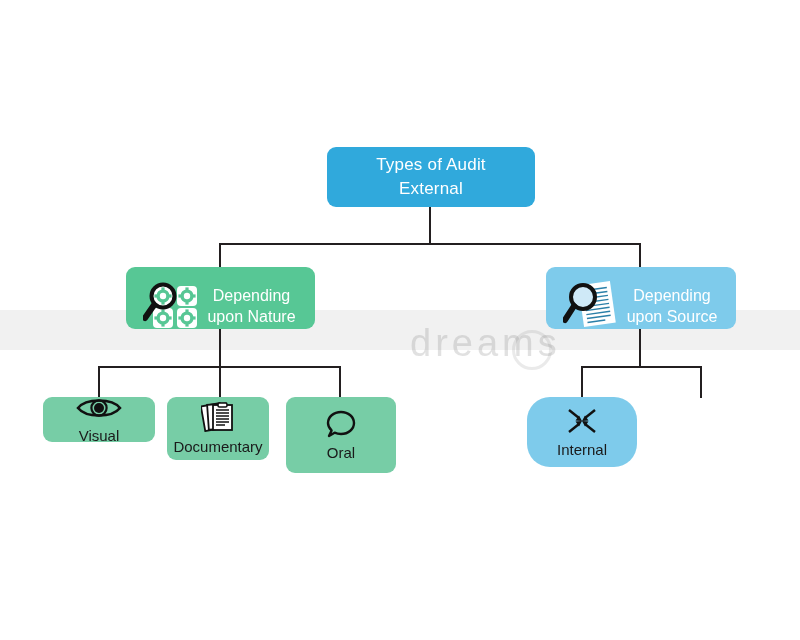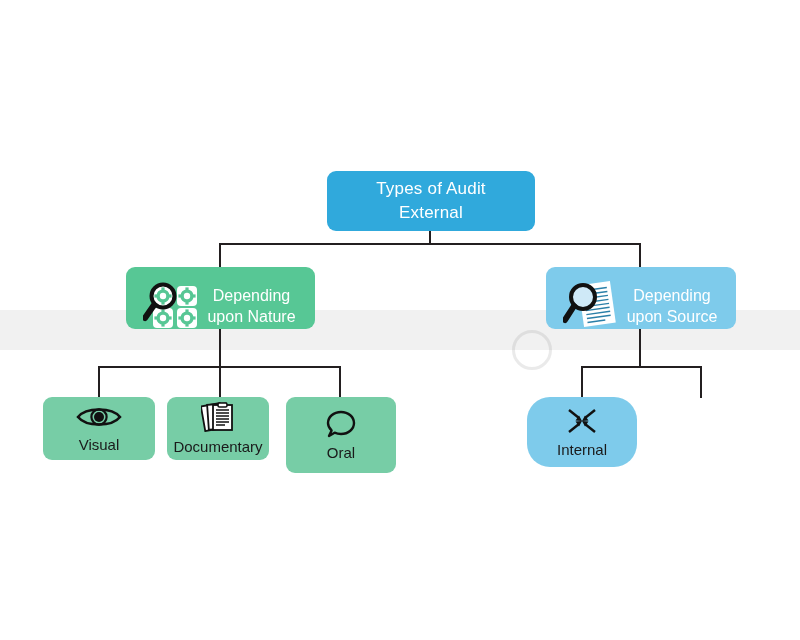--- a/index.html
+++ b/index.html
@@ -34,21 +34,20 @@
     border-radius: 9px;
     box-sizing: border-box;
     display: flex;
     align-items: center;
     justify-content: center;
   }
   .node-root {
     background: #30a9dc;
     flex-direction: column;
     text-align: center;
-    margin-top: 24px;
   }
   .node-root .label {
     color: #ffffff;
     font-size: 17px;
     line-height: 24px;
     letter-spacing: .2px;
   }
   .branch {
     padding: 16px 12px 0 10px;
     gap: 8px;
@@ -100,20 +99,21 @@
     border: 3px solid rgba(130,130,130,0.17);
     border-radius: 50%;
   }
 </style>
 </head>
 <body>
 
 <div id="canvas">
 
   <div class="wm wm-band"></div>
+  <div class="wm wm-text">dreams</div>
   <div class="wm wm-ring"></div>
 
   <div class="line v" style="left:429px; top:207px; height:37px;"></div>
 
   <div class="line h" style="left:219px; top:243px; width:422px;"></div>
 
   <div class="line v" style="left:219px; top:243px; height:24px;"></div>
 
   <div class="line v" style="left:639px; top:243px; height:24px;"></div>
 
@@ -209,21 +209,21 @@
 
         <circle cx="20" cy="18" r="12" fill="#cfe9f7"></circle>
         <circle cx="20" cy="18" r="12" fill="none" stroke="#111111" stroke-width="4"></circle>
         <line x1="11" y1="27" x2="2" y2="41" stroke="#111111" stroke-width="6" stroke-linecap="round"></line>
       </svg>
     </span>
     <span class="label">Depending
 upon Source</span>
   </div>
 
-  <div class="node leaf leaf-green" style="left:43px; top:397px; width:112px; height:63px;">
+  <div class="node leaf leaf-green" style="left:43px; top:397px; width:112px; height:45px;">
     <span class="icon">
       <svg width="46" height="26" viewBox="0 0 46 26">
         <path d="M2 13 C10 3, 36 3, 44 13 C36 23, 10 23, 2 13 Z" fill="none" stroke="#111111" stroke-width="2.6"></path>
         <circle cx="23" cy="13" r="7.6" fill="none" stroke="#111111" stroke-width="2.2"></circle>
         <circle cx="23" cy="13" r="5" fill="#111111"></circle>
       </svg>
     </span>
     <span class="label">Visual</span>
   </div>
 

